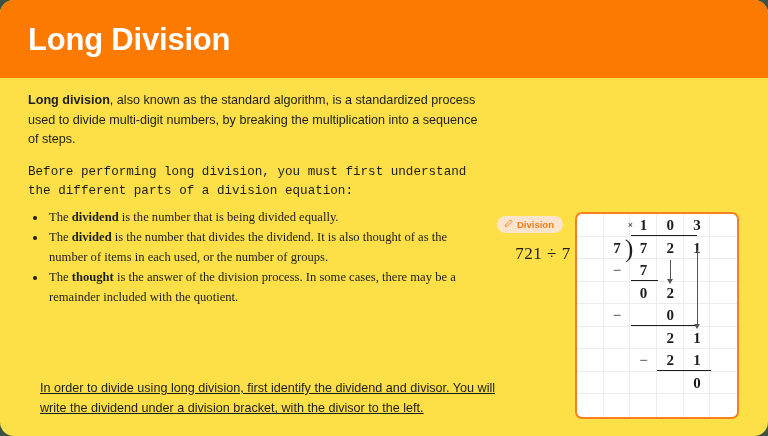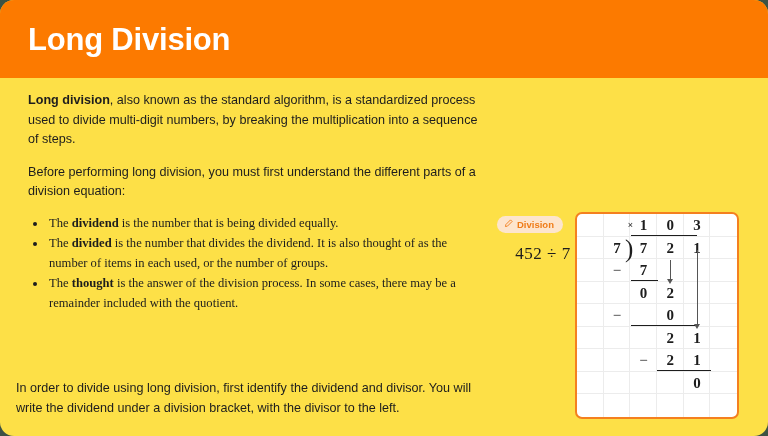--- a/index.html
+++ b/index.html
@@ -51,40 +51,42 @@
     top: 13px;
     width: 452px;
     color: #1d1d1d;
     font-size: 12.6px;
     line-height: 1.55;
   }
   .prose p {
     margin: 0 0 13px 0;
   }
   .prose p.tight {
-    margin-bottom: 12px;
+    margin-bottom: 6px;
+    font-family: Liberation Mono, monospace;
   }
   .prose b { font-weight: bold; }
   .prose ul {
     margin: 0 0 13px 0;
     padding-left: 19px;
     list-style: disc;
   }
   .prose ul li {
     margin: 0 0 1px 0;
     padding-left: 2px;
     font-family: Liberation Serif, serif;
   }
   .para-block {
     position: absolute;
-    left: 16px;
+    left: 40px;
     width: 470px;
     color: #1d1d1d;
     font-size: 12.6px;
     line-height: 1.6;
+    text-decoration: underline;
   }
   #para-order { top: 300px; }
   #para-continue { top: 357px; }
 
   
   .example-badge {
     position: absolute;
     left: 497px;
     top: 138px;
     display: inline-flex;
@@ -222,21 +224,21 @@
 
     <div class="example-badge">
       <span class="pencil-icon">
         <svg width="9" height="9" viewBox="0 0 16 16" fill="none" xmlns="http://www.w3.org/2000/svg">
           <path d="M11.6 1.6l2.8 2.8-8.3 8.3-3.5.7.7-3.5 8.3-8.3z" stroke="#ef7c18" stroke-width="1.6" stroke-linejoin="round" fill="none"></path>
         </svg>
       </span>
       <span>Division</span>
     </div>
 
-    <div class="example-expr">452 ÷ 7</div>
+    <div class="example-expr">721 ÷ 7</div>
 
     <div class="division-box">
       <div class="grid" id="grid-cells">
           <div class="cell"></div>
           <div class="cell"></div>
           <div class="cell"></div>
           <div class="cell"></div>
           <div class="cell"></div>
           <div class="cell"></div>
           <div class="cell"></div>

